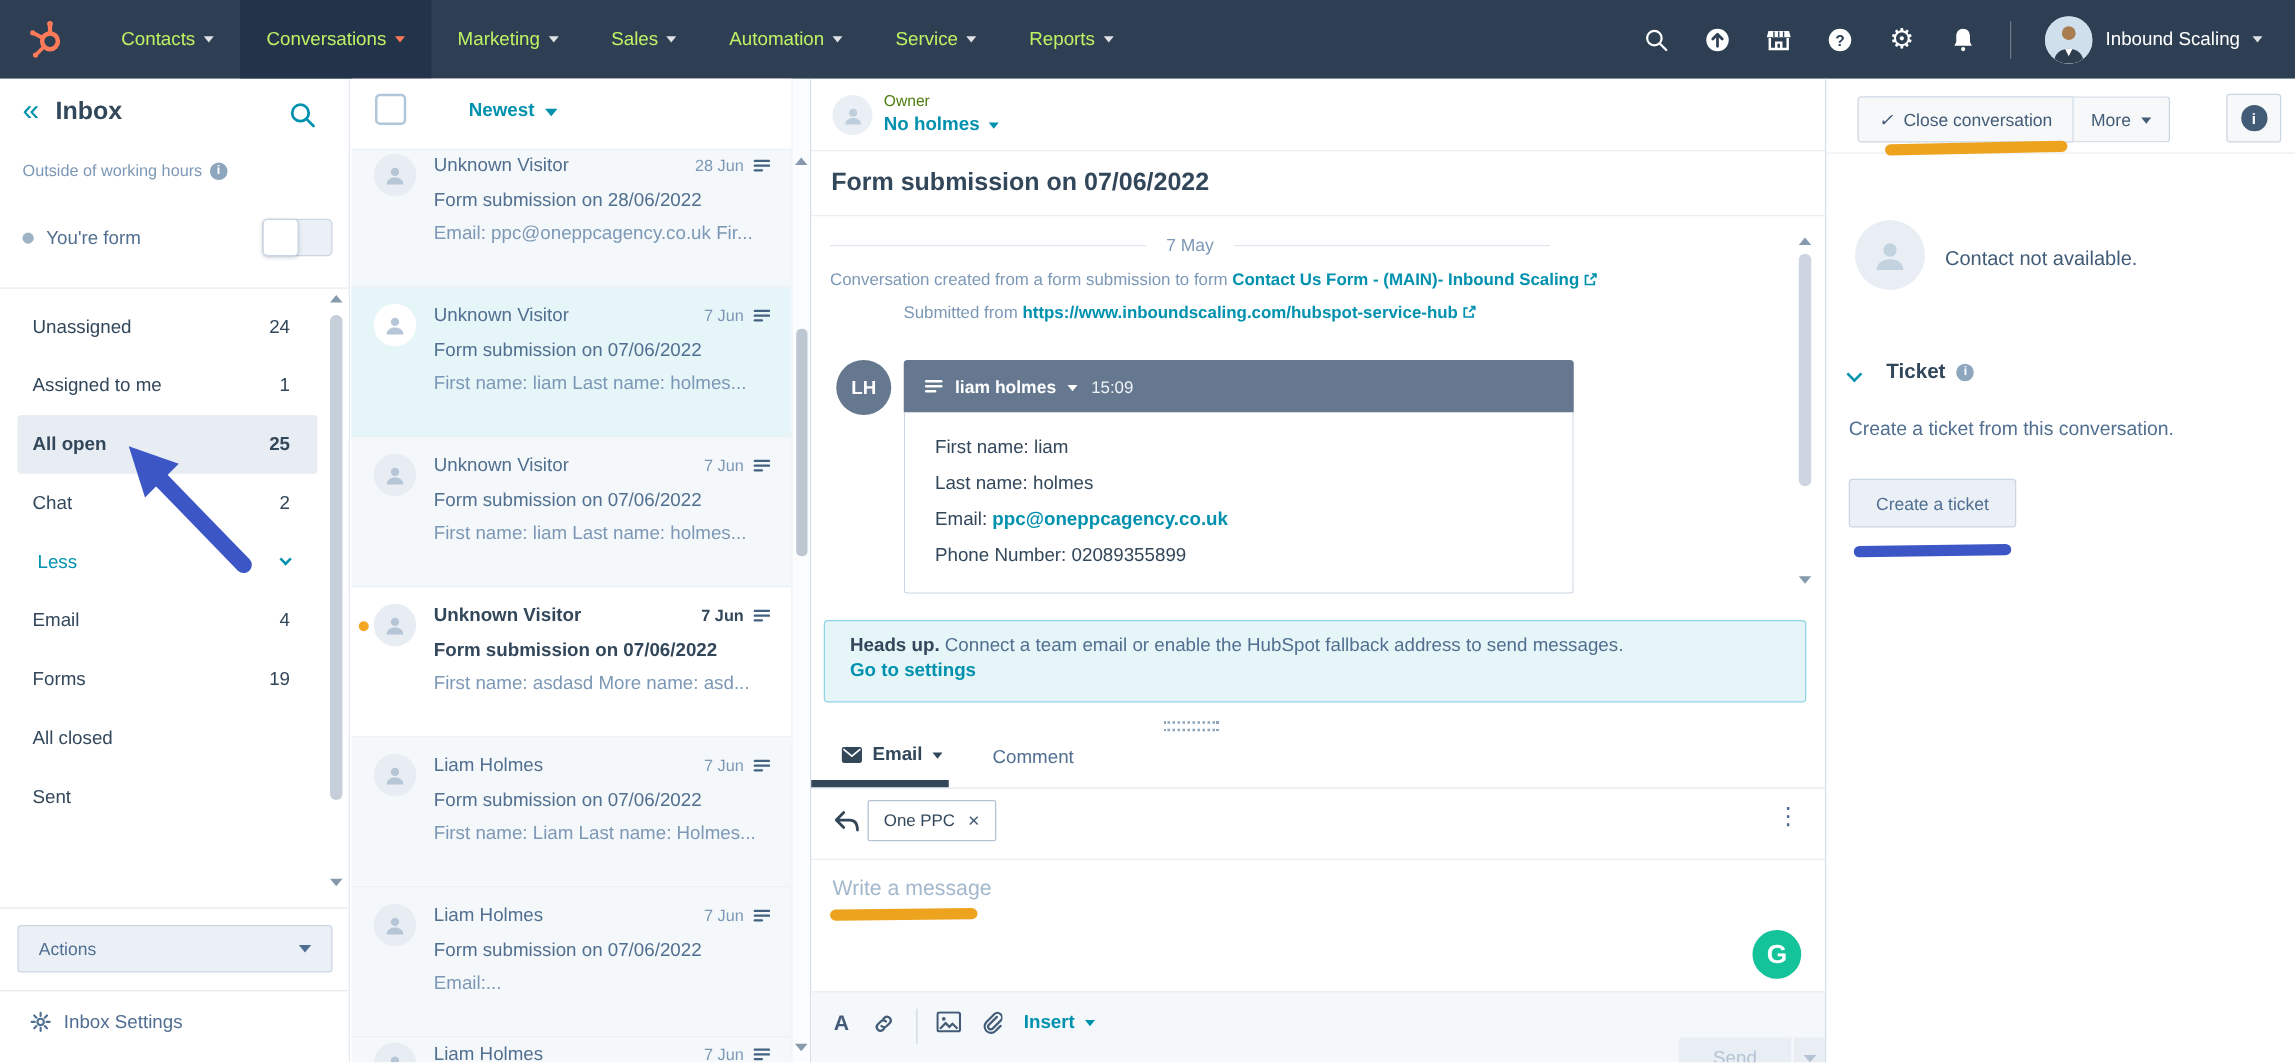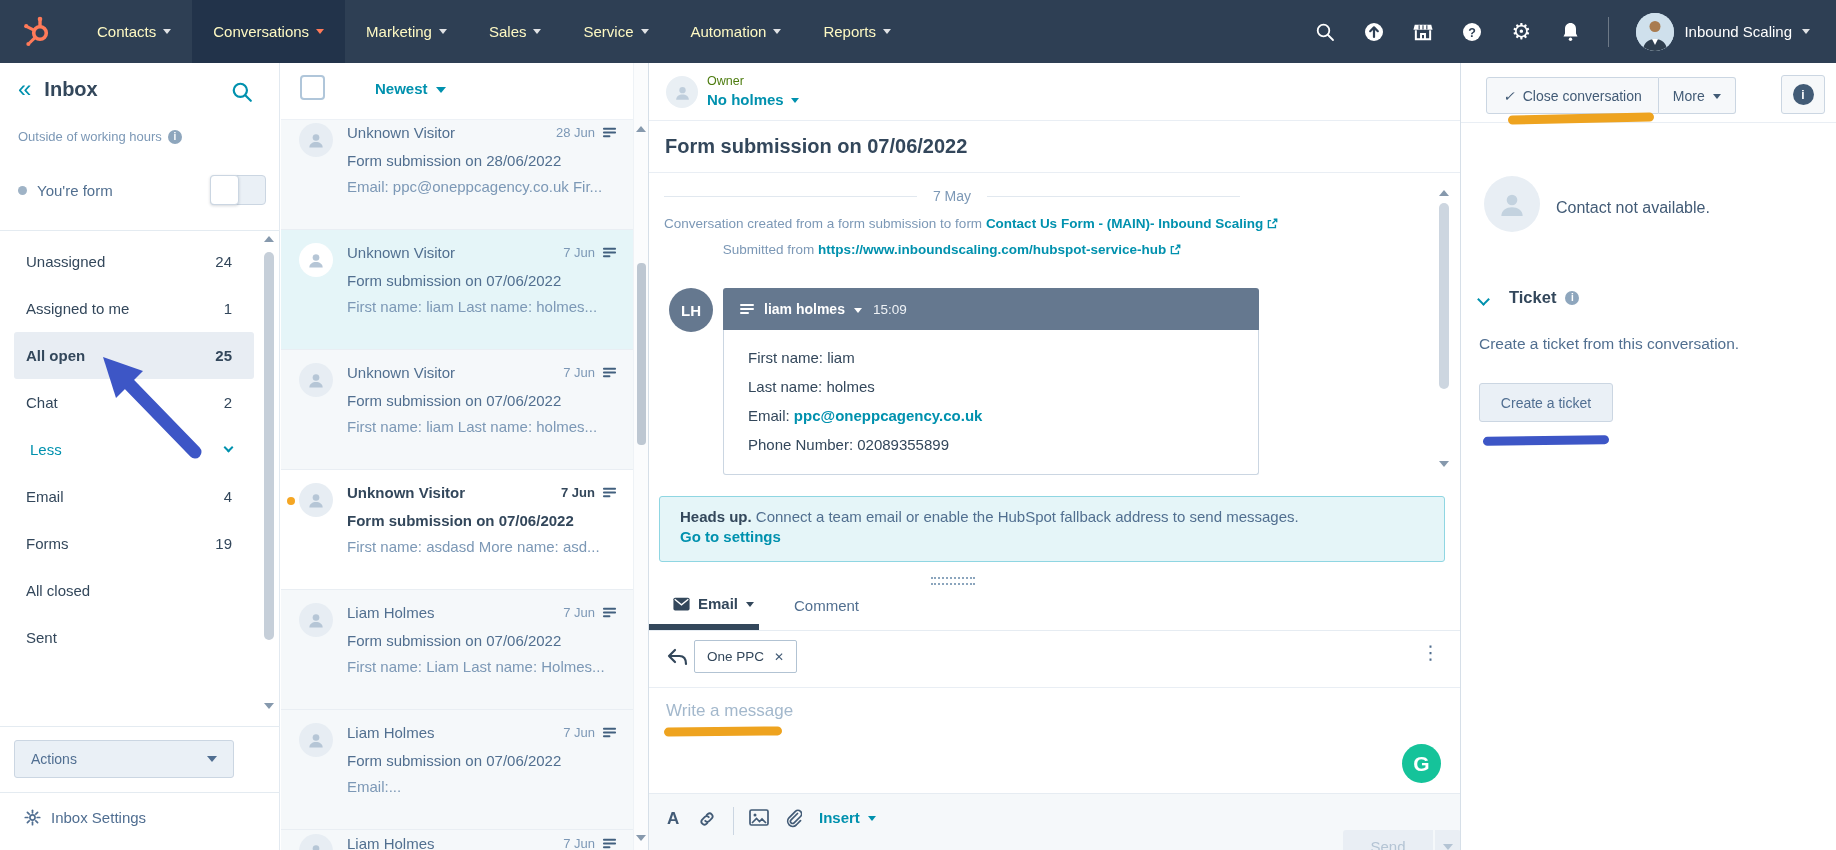--- a/index.html
+++ b/index.html
@@ -5,21 +5,21 @@
   html,body{margin:0;padding:0;background:#fff;}
   *{box-sizing:border-box;}
   .canvas{position:relative;width:1836px;height:850px;overflow:hidden;background:#fff;
           font-family:"Liberation Sans",sans-serif;color:#33475b;}
   svg{display:block;}
 
   
   .topnav{position:absolute;left:0;top:0;width:1836px;height:63px;background:#2e3f54;display:flex;align-items:center;}
   .logo{margin:0 22px 0 20px;}
   .nav-items{display:flex;height:63px;}
-  .nav-item{height:63px;display:flex;align-items:center;gap:7px;padding:0 21px;color:#fef9c3;font-size:15px;cursor:pointer;}
+  .nav-item{height:63px;display:flex;align-items:center;gap:7px;padding:0 21px;color:#bef264;font-size:15px;cursor:pointer;}
   .nav-item.active{background:#22334a;}
   .caret{width:0;height:0;border-left:4px solid transparent;border-right:4px solid transparent;border-top:5px solid rgba(255,255,255,.85);}
   .nav-item.active .caret{border-top-color:#ff7a59;}
   .nav-right{position:absolute;right:0;top:0;height:63px;display:flex;align-items:center;gap:27px;padding-right:26px;}
   .nav-ic{width:22px;height:22px;display:flex;align-items:center;justify-content:center;cursor:pointer;}
   .gear-glyph{font-family:"DejaVu Sans",sans-serif;font-size:22px;color:#fff;line-height:1;}
   .nav-divider{width:1px;height:30px;background:rgba(255,255,255,.3);}
   .acct{display:flex;align-items:center;gap:10px;cursor:pointer;}
   .acct-avatar{width:38px;height:38px;border-radius:50%;background:#cfe0ec;overflow:hidden;}
   .acct-name{color:#fff;font-size:15px;}
@@ -47,21 +47,21 @@
   .side-item.selected .s-label,.side-item.selected .s-count{font-weight:700;}
   .side-item.accent .s-label{color:#0091ae;padding-left:4px;}
   .side-item.muted .s-count{color:#7c98b6;}
   .s-chev{display:none;width:7px;height:7px;border-right:2px solid #0091ae;border-bottom:2px solid #0091ae;transform:rotate(45deg);margin-left:auto;margin-top:-4px;}
   .side-item.accent .s-chev{display:block;}
   .sb-scroll-up{position:absolute;left:264px;top:173px;}
   .sb-thumb{position:absolute;left:264px;top:189px;width:10px;height:388px;background:#c6cfd9;border-radius:5px;}
   .sb-scroll-dn{position:absolute;left:264px;top:640px;}
   .tri-up{width:0;height:0;border-left:5px solid transparent;border-right:5px solid transparent;border-bottom:6px solid #8699ad;}
   .tri-dn{width:0;height:0;border-left:5px solid transparent;border-right:5px solid transparent;border-top:6px solid #8699ad;}
-  .actions-btn{position:absolute;left:14px;top:677px;width:220px;height:38px;background:#eaf0f6;border:1px solid #cbd6e2;border-radius:3px;
+  .actions-btn{position:absolute;left:14px;top:677px;width:252px;height:38px;background:#eaf0f6;border:1px solid #cbd6e2;border-radius:3px;
                display:flex;align-items:center;padding:0 16px;font-size:14px;color:#506e91;cursor:pointer;}
   .actions-caret{margin-left:auto;width:0;height:0;border-left:5px solid transparent;border-right:5px solid transparent;border-top:6px solid #506e91;}
   .sb-settings{position:absolute;left:24px;top:746px;display:flex;align-items:center;gap:10px;font-size:15px;color:#506e91;cursor:pointer;}
 
   
   .convlist{position:absolute;left:281px;top:63px;width:352px;height:787px;background:#fff;}
   .cl-header{position:absolute;left:0;top:0;width:352px;height:57px;background:#fff;border-bottom:1px solid #edf1f6;z-index:5;}
   .cbox{position:absolute;left:19px;top:12px;width:25px;height:25px;border:2px solid #b0c6da;border-radius:4px;background:#fff;cursor:pointer;}
   .sort{position:absolute;left:94px;top:17px;display:flex;align-items:center;gap:8px;font-size:15px;font-weight:700;color:#0091ae;cursor:pointer;}
   .sort-caret{width:0;height:0;border-left:5px solid transparent;border-right:5px solid transparent;border-top:6px solid #0091ae;margin-top:2px;}
@@ -208,25 +208,25 @@
   </div>
         <div class="nav-item">
     <span class="nav-label">Marketing</span>
     <span class="caret"></span>
   </div>
         <div class="nav-item">
     <span class="nav-label">Sales</span>
     <span class="caret"></span>
   </div>
         <div class="nav-item">
+    <span class="nav-label">Automation</span>
+    <span class="caret"></span>
+  </div>
+        <div class="nav-item">
     <span class="nav-label">Service</span>
-    <span class="caret"></span>
-  </div>
-        <div class="nav-item">
-    <span class="nav-label">Automation</span>
     <span class="caret"></span>
   </div>
         <div class="nav-item">
     <span class="nav-label">Reports</span>
     <span class="caret"></span>
   </div>
       </div>
     <div class="nav-right">
       <span class="nav-ic">
         <svg width="20" height="20" viewBox="0 0 20 20">

